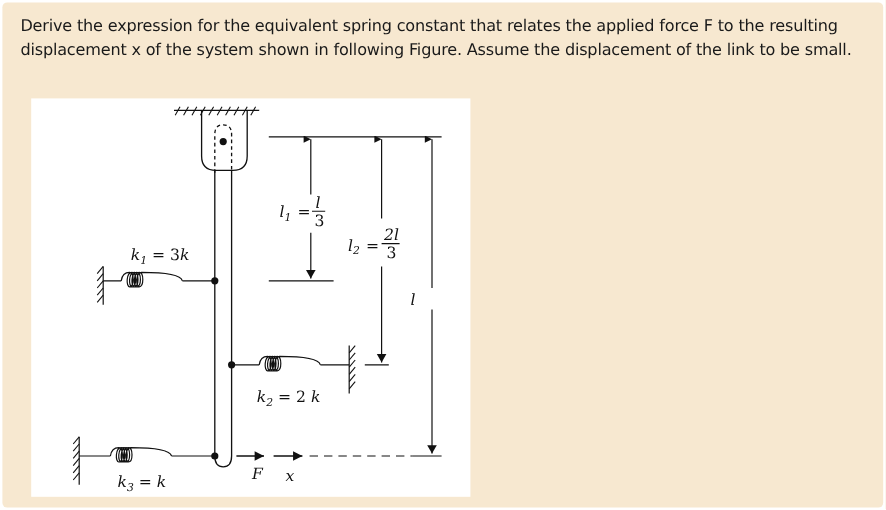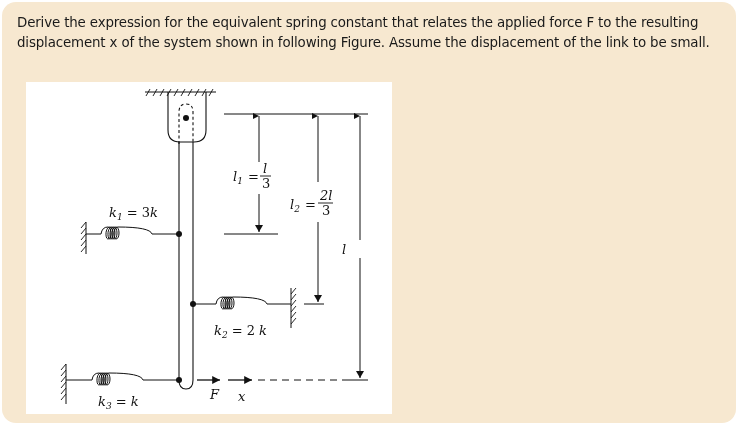--- a/index.html
+++ b/index.html
@@ -3,21 +3,21 @@
   <meta charset="utf-8">
   <style>
     html, body { margin: 0; padding: 0; }
     body {
       width: 738px; height: 425px; overflow: hidden;
       background: #ffffff;
     }
     .panel {
       position: absolute; left: 2px; top: 2px; width: 734px; height: 421px;
       background: #f7e8d0;
-      border-radius: 14px;
+      border-radius: 4px;
     }
     .question {
       position: absolute; left: 15px; top: 11px; width: 710px;
       font-family: "DejaVu Sans", sans-serif;
       font-size: 13.4px; line-height: 20px; color: #1a1a1a;
       letter-spacing: -0.15px;
     }
     .figure {
       position: absolute; left: 24px; top: 80px; width: 366px; height: 332px;
       background: #ffffff;

